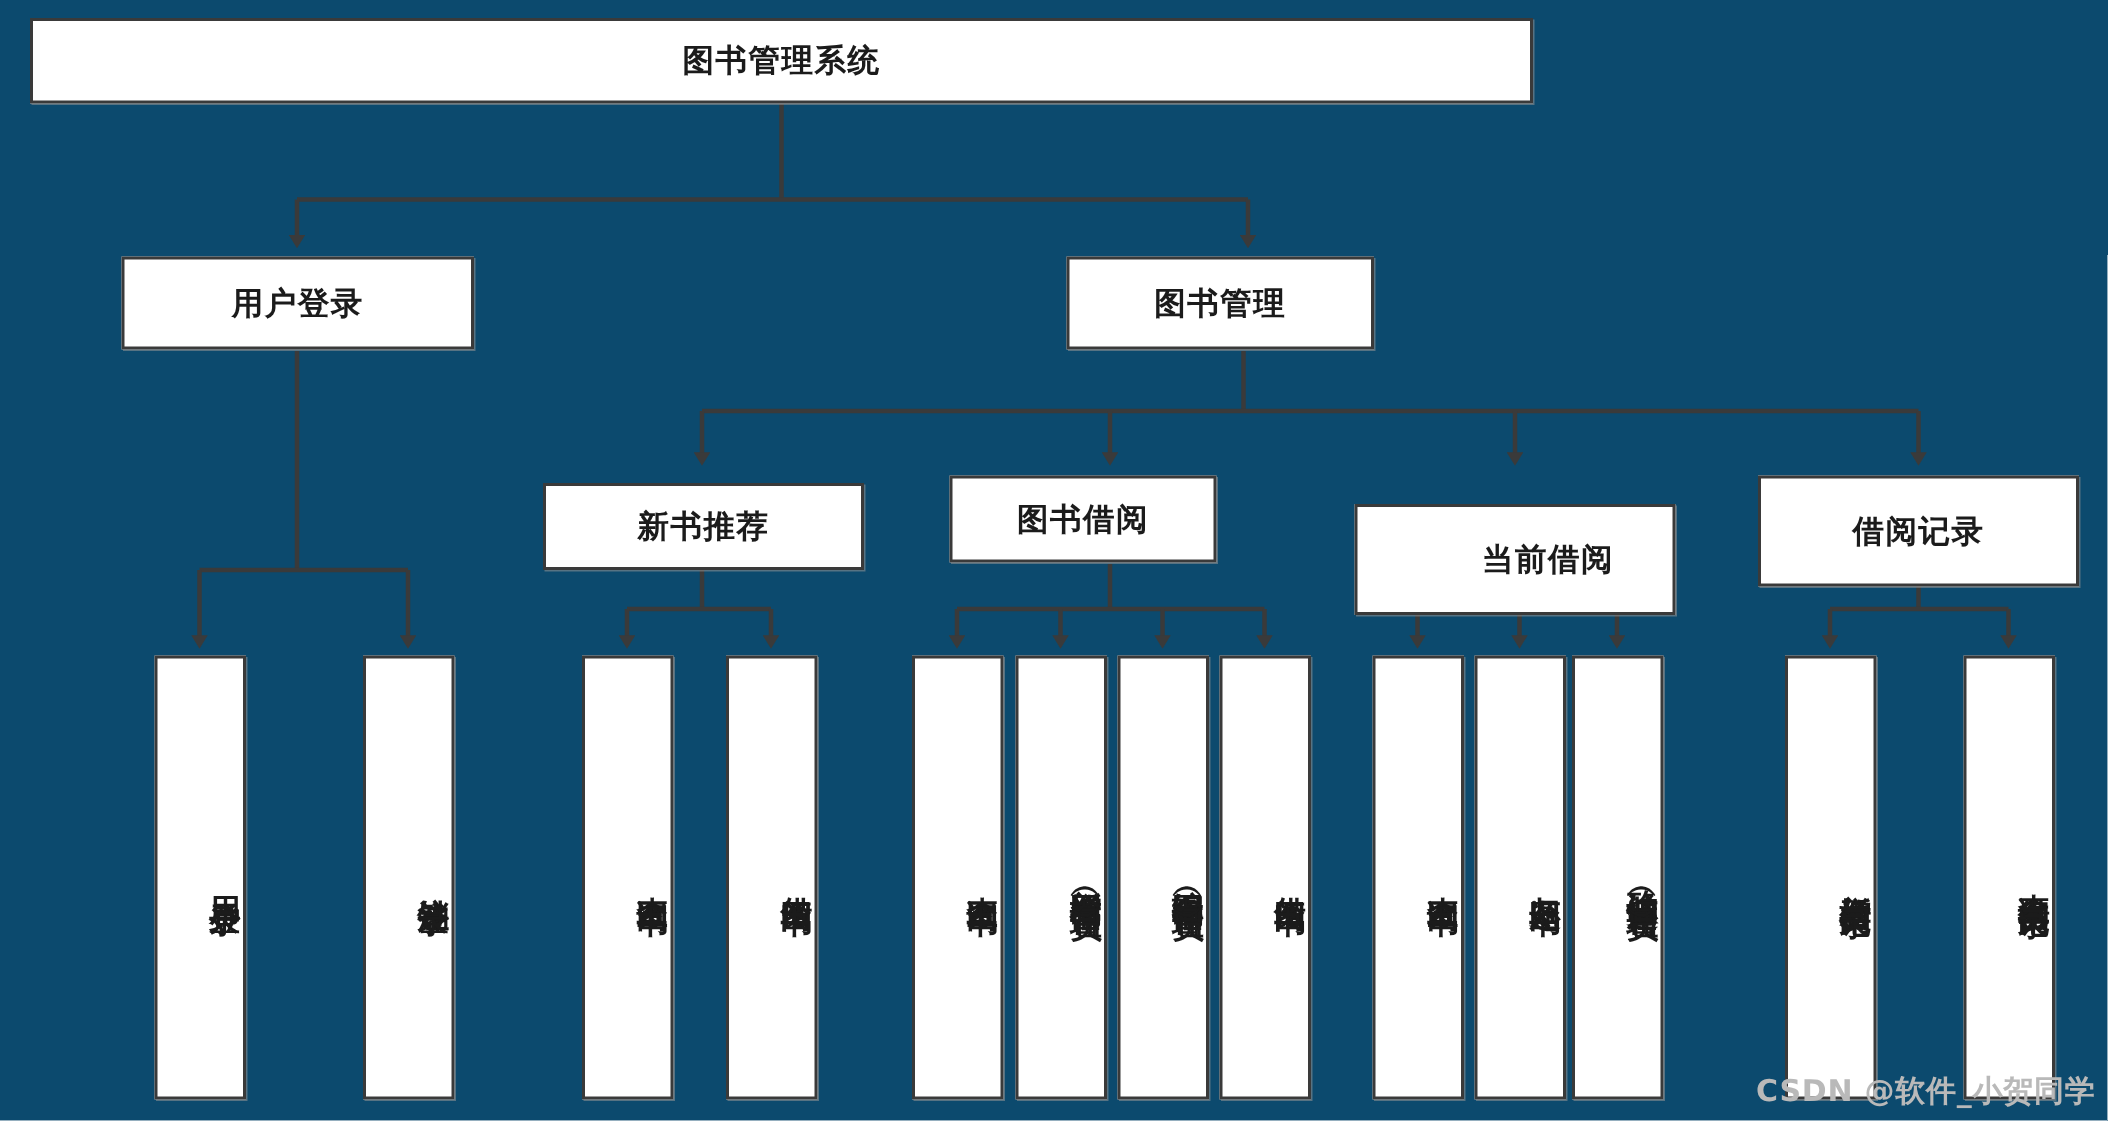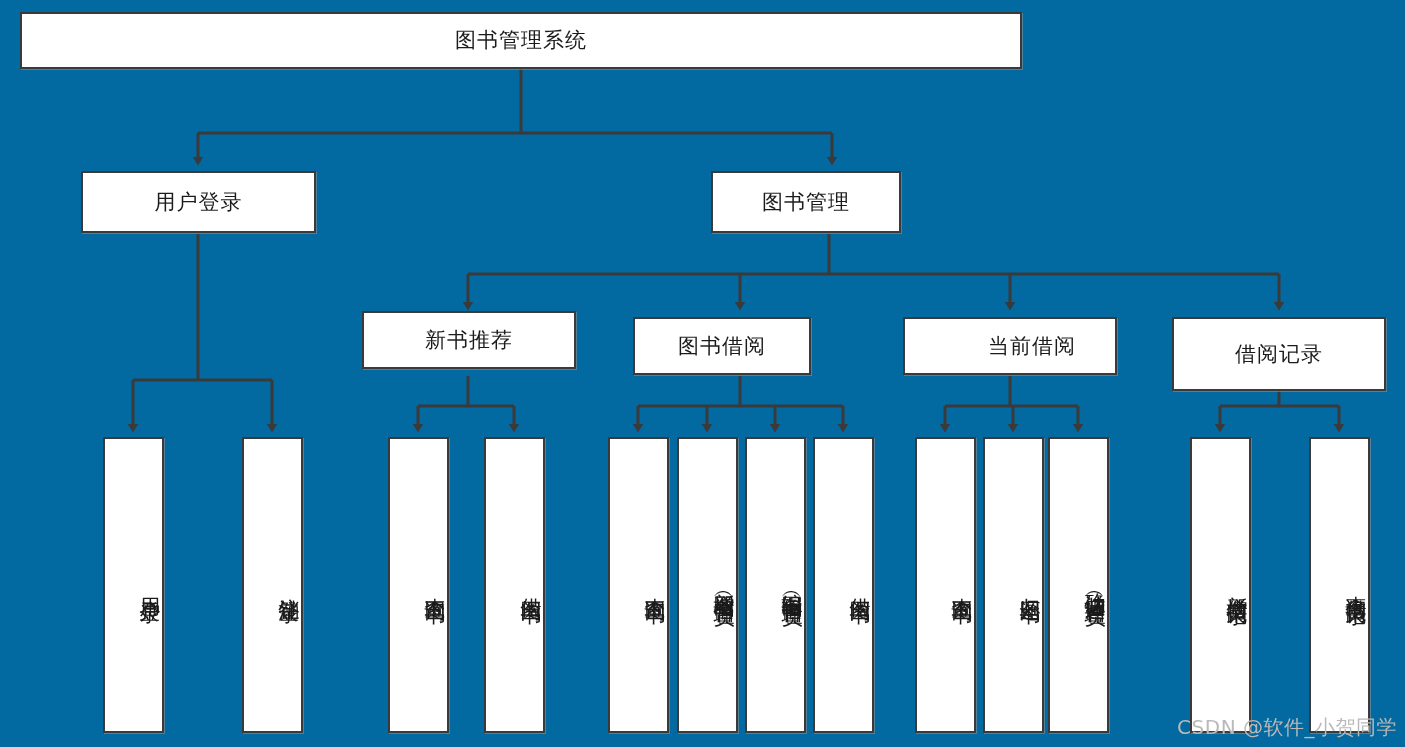--- a/index.html
+++ b/index.html
@@ -7,22 +7,23 @@
     padding: 0;
     background: #ffffff;
   }
   body {
     font-family: "DejaVu Sans", "Liberation Sans", sans-serif;
   }
   #canvas {
     position: relative;
     width: 1405px;
     height: 747px;
-    background: #0369a1;
+    background: #0c4a6e;
     overflow: hidden;
+    font-weight: bold;
   }
   svg.edges {
     position: absolute;
     left: 0;
     top: 0;
     width: 1405px;
     height: 747px;
     pointer-events: none;
   }
   .node {
@@ -122,31 +123,31 @@
     </g>
   </svg>
 
   <div class="node horiz" style="left:20px; top:12px; width:1002px; height:57px;">
     <span>图书管理系统</span>
   </div>
 
   <div class="node horiz" style="left:81px; top:171px; width:235px; height:62px;">
     <span>用户登录</span>
   </div>
-  <div class="node horiz" style="left:711px; top:171px; width:190px; height:62px;">
+  <div class="node horiz" style="left:711px; top:171px; width:205px; height:62px;">
     <span>图书管理</span>
   </div>
 
-  <div class="node horiz" style="left:362px; top:311px; width:214px; height:58px;">
+  <div class="node horiz" style="left:362px; top:322px; width:214px; height:58px;">
     <span>新书推荐</span>
   </div>
   <div class="node horiz" style="left:633px; top:317px; width:178px; height:58px;">
     <span>图书借阅</span>
   </div>
-  <div class="node horiz" style="left:903px; top:317px; width:214px; height:58px;padding-left:44px;">
+  <div class="node horiz" style="left:903px; top:336px; width:214px; height:74px;padding-left:44px;">
     <span>当前借阅</span>
   </div>
   <div class="node horiz" style="left:1172px; top:317px; width:214px; height:74px;">
     <span>借阅记录</span>
   </div>
 
   <div class="node vert" style="left:103px; top:437px; width:61px; height:296px;">
     <span class="vlabel">用户登录</span>
   </div>
   <div class="node vert" style="left:242px; top:437px; width:61px; height:296px;">

